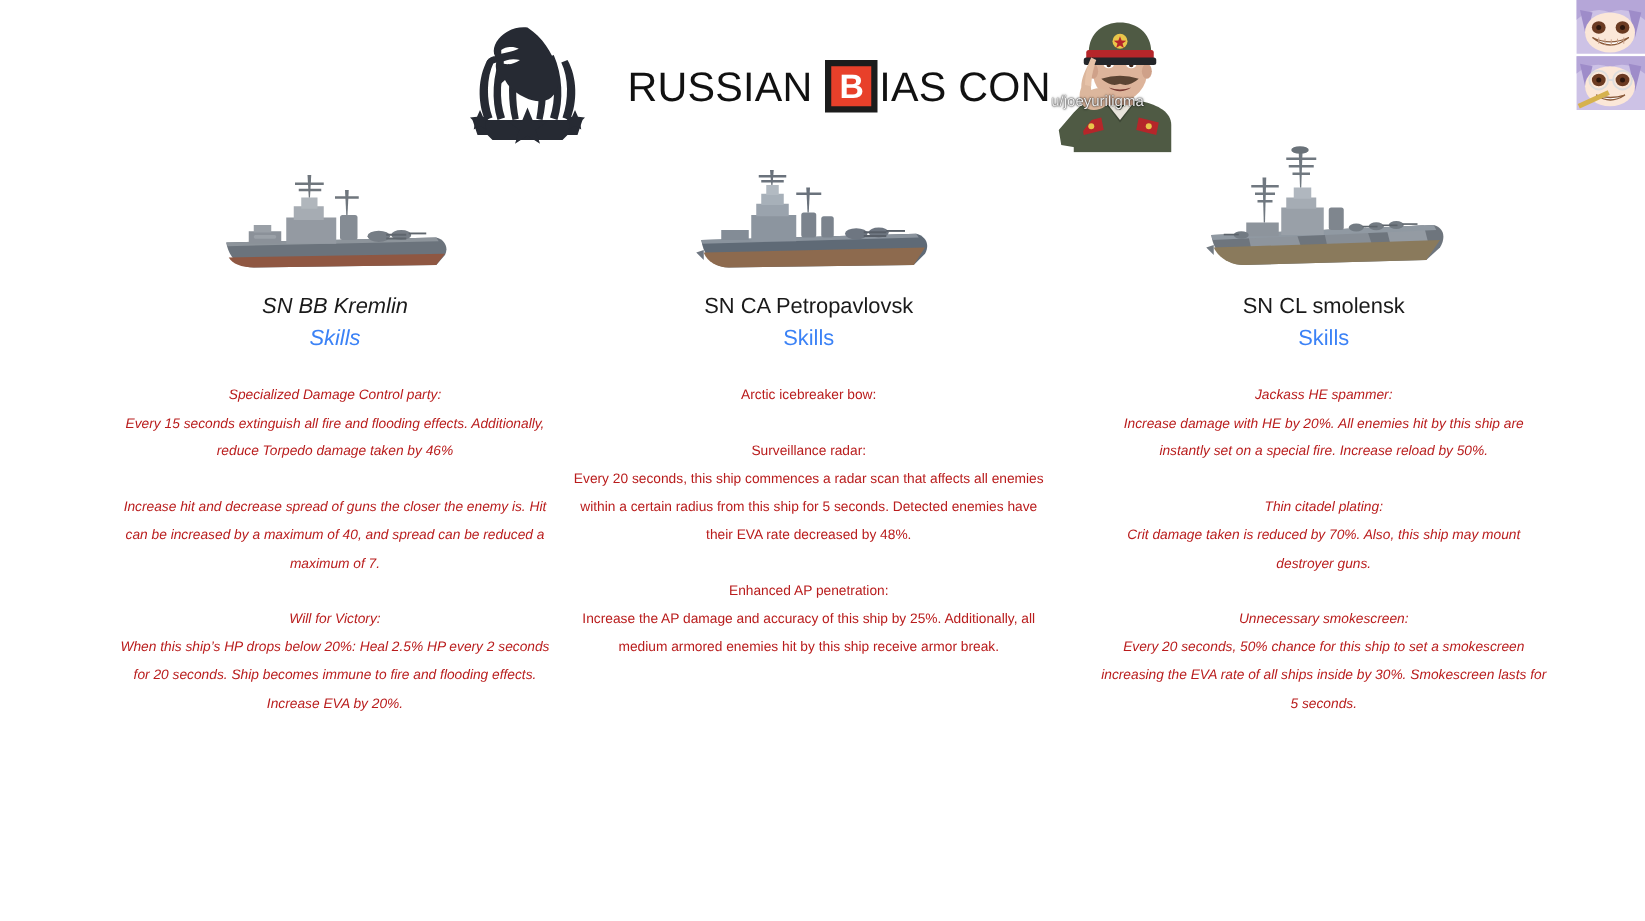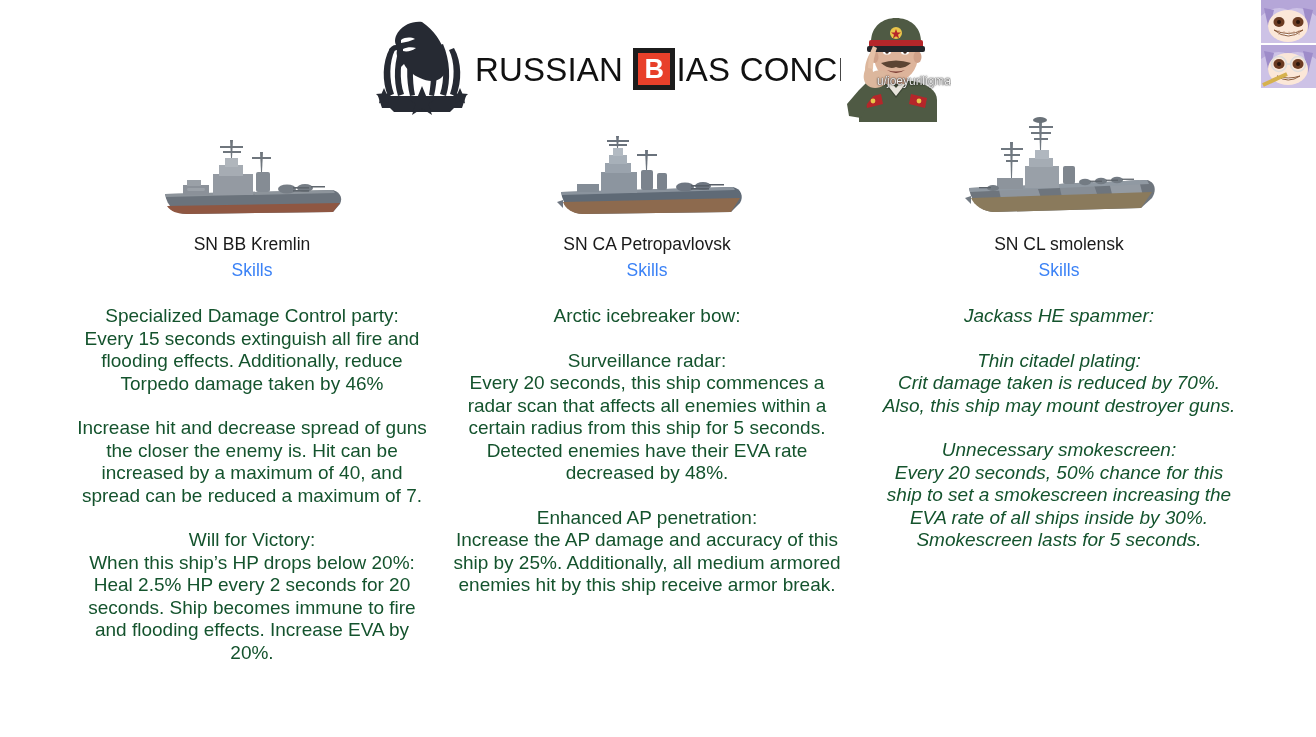--- a/index.html
+++ b/index.html
@@ -27,21 +27,21 @@
   }
   .logo {
     position: absolute;
     left: 368px;
     top: 12px;
     width: 108px;
     height: 105px;
   }
   .title-text {
     position: absolute;
-    left: 475px;
+    left: 502px;
     top: 48px;
     font-size: 33px;
     letter-spacing: 0.2px;
     color: #111111;
     white-space: nowrap;
     line-height: 1;
   }
   .bias-box {
     display: inline-block;
     position: relative;
@@ -82,21 +82,21 @@
     width: 110px;
     height: 110px;
     overflow: hidden;
   }
   .stalin .sv { position:absolute; left:0; top:0; }
   .stalin .wm {
     position: absolute;
     left: 0;
     top: 62px;
     width: 110px;
-    text-align: right;
+    text-align: left;
     font-size: 12px;
     color: #efefef;
     text-shadow: 0 0 2px rgba(0,0,0,.75), 0 0 1px rgba(0,0,0,.9);
     z-index: 5;
   }
 
   
   .avatar {
     position: absolute;
     left: 1261px;
@@ -111,21 +111,21 @@
     position: absolute;
     left: 0;
     top: 118px;
     width: 1316px;
   }
   .col {
     position: absolute;
     top: 0;
     text-align: center;
   }
-  .col-0 { left: 76px;  width: 352px; }
+  .col-0 { left: 92px;  width: 352px; font-style: italic; }
   .col-1 { left: 452px; width: 390px; }
   .col-2 { left: 880px; width: 358px; }
 
   .ship-wrap {
     height: 104px;
     display: flex;
     align-items: flex-end;
     justify-content: center;
   }
   .ship { display:block; }
@@ -136,23 +136,23 @@
     margin-top: 9px;
     color: #1a1a1a;
   }
   .ship-sub {
     font-size: 17.5px;
     line-height: 26px;
     color: #3b82f6;
   }
 
   .skill {
-    font-size: 19px;
+    font-size: 11px;
     line-height: 22.5px;
-    color: #14532d;
+    color: #b91c1c;
   }
   .skill-title { display: block; }
   .skill-body  { display: block; }
 
   .sp-1 { height: 22px; }
   .sp-2 { height: 22px; }
 
   .col-0 .skill { padding: 0 0px; }
   .col-1 .skill { padding: 0 0px; }
   .col-2 .skill { padding: 0 0px; font-style: italic; }
@@ -448,20 +448,21 @@
 
         <path d="M6 86 L12 84 L12 92 Z" fill="#737b83"></path>
       </svg>
     </div>
     <div class="ship-name">SN CL smolensk</div>
     <div class="ship-sub">Skills</div>
 
     <div class="sp-1"></div>
     <div class="skill">
       <span class="skill-title">Jackass HE spammer:</span>
+      <span class="skill-body">Increase damage with HE by 20%. All enemies hit by this ship are instantly set on a special fire. Increase reload by 50%.</span>
     </div>
     <div class="sp-2"></div>
     <div class="skill">
       <span class="skill-title">Thin citadel plating:</span>
       <span class="skill-body">Crit damage taken is reduced by 70%. Also, this ship may mount destroyer guns.</span>
     </div>
     <div class="sp-2"></div>
     <div class="skill">
       <span class="skill-title">Unnecessary smokescreen:</span>
       <span class="skill-body">Every 20 seconds, 50% chance for this ship to set a smokescreen increasing the EVA rate of all ships inside by 30%. Smokescreen lasts for 5 seconds.</span>

